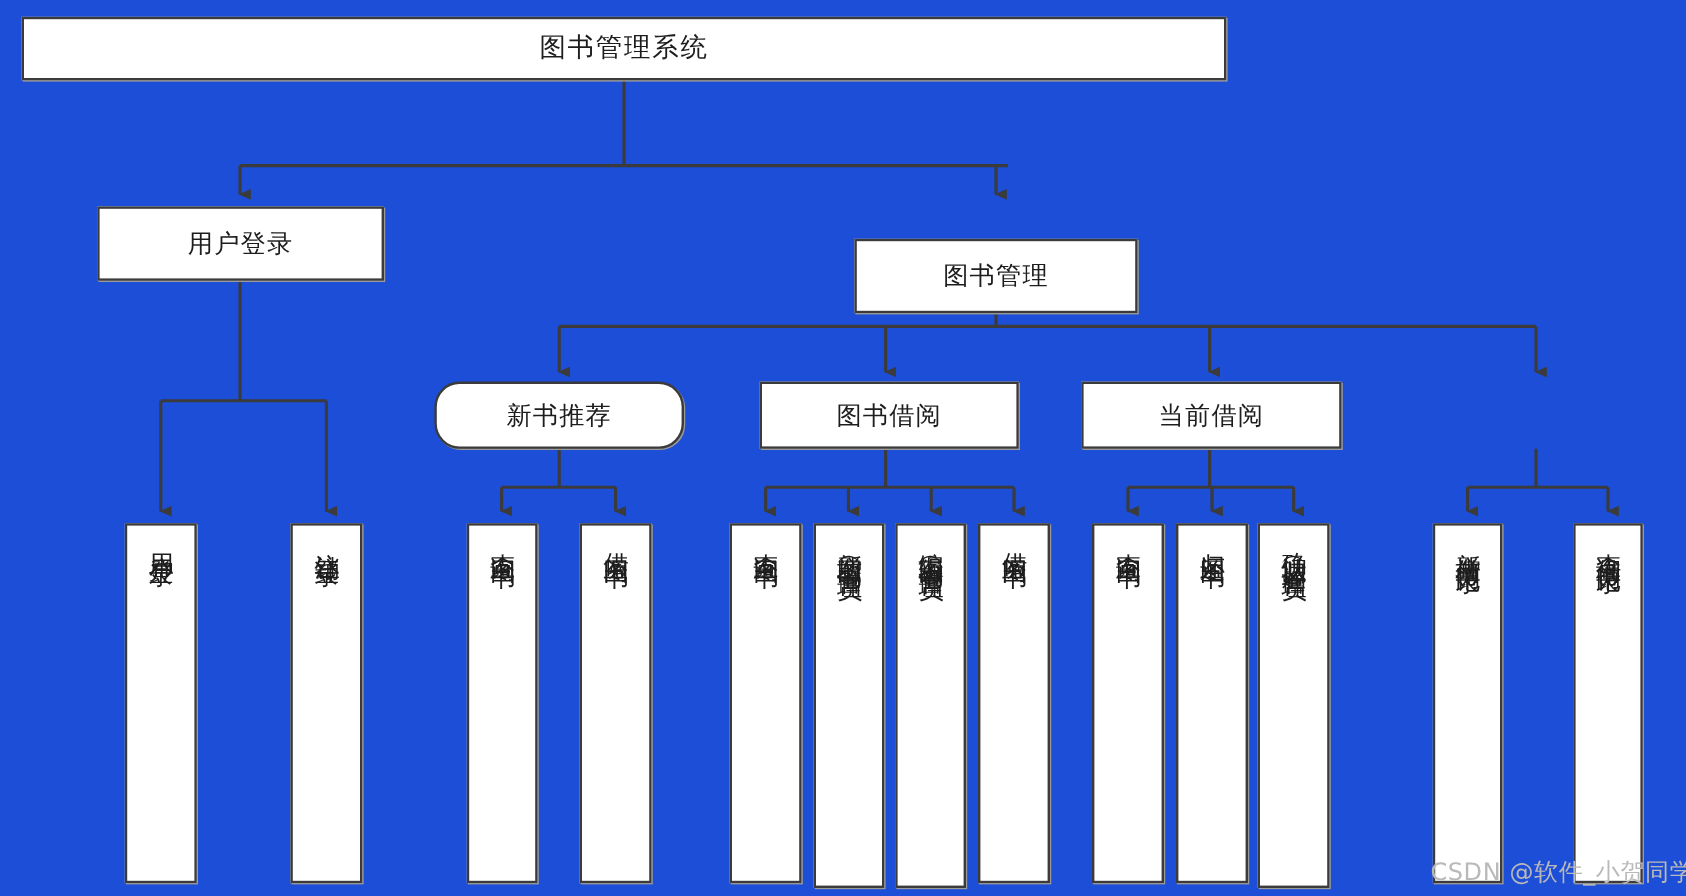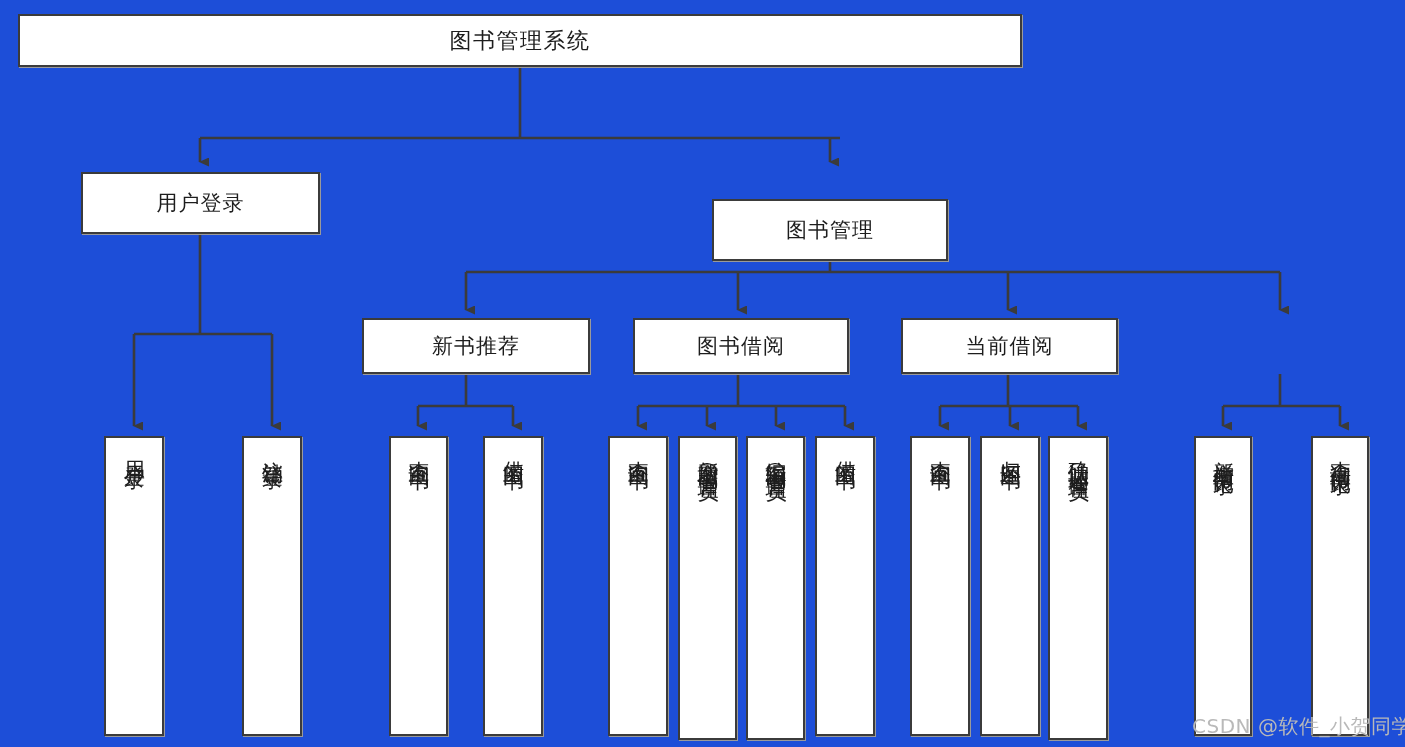--- a/index.html
+++ b/index.html
@@ -137,21 +137,21 @@
     <span class="node-label">图书管理系统</span>
   </div>
 
   <div class="node horiz" style="left:81px; top:172px; width:239px; height:62px;">
     <span class="node-label">用户登录</span>
   </div>
   <div class="node horiz" style="left:712px; top:172px; width:236px; height:62px;margin-top:27px;">
     <span class="node-label">图书管理</span>
   </div>
 
-  <div class="node horiz" style="left:362px; top:318px; width:228px; height:56px;">
+  <div class="node horiz" style="left:362px; top:318px; width:208px; height:56px;border-radius:21px;">
     <span class="node-label">新书推荐</span>
   </div>
   <div class="node horiz" style="left:901px; top:318px; width:217px; height:56px;">
     <span class="node-label">当前借阅</span>
   </div>
   <div class="node horiz" style="left:633px; top:318px; width:216px; height:56px;">
     <span class="node-label">图书借阅</span>
   </div>
 
   <div class="node vert" style="left:104px; top:436px; width:60px; height:300px;">

